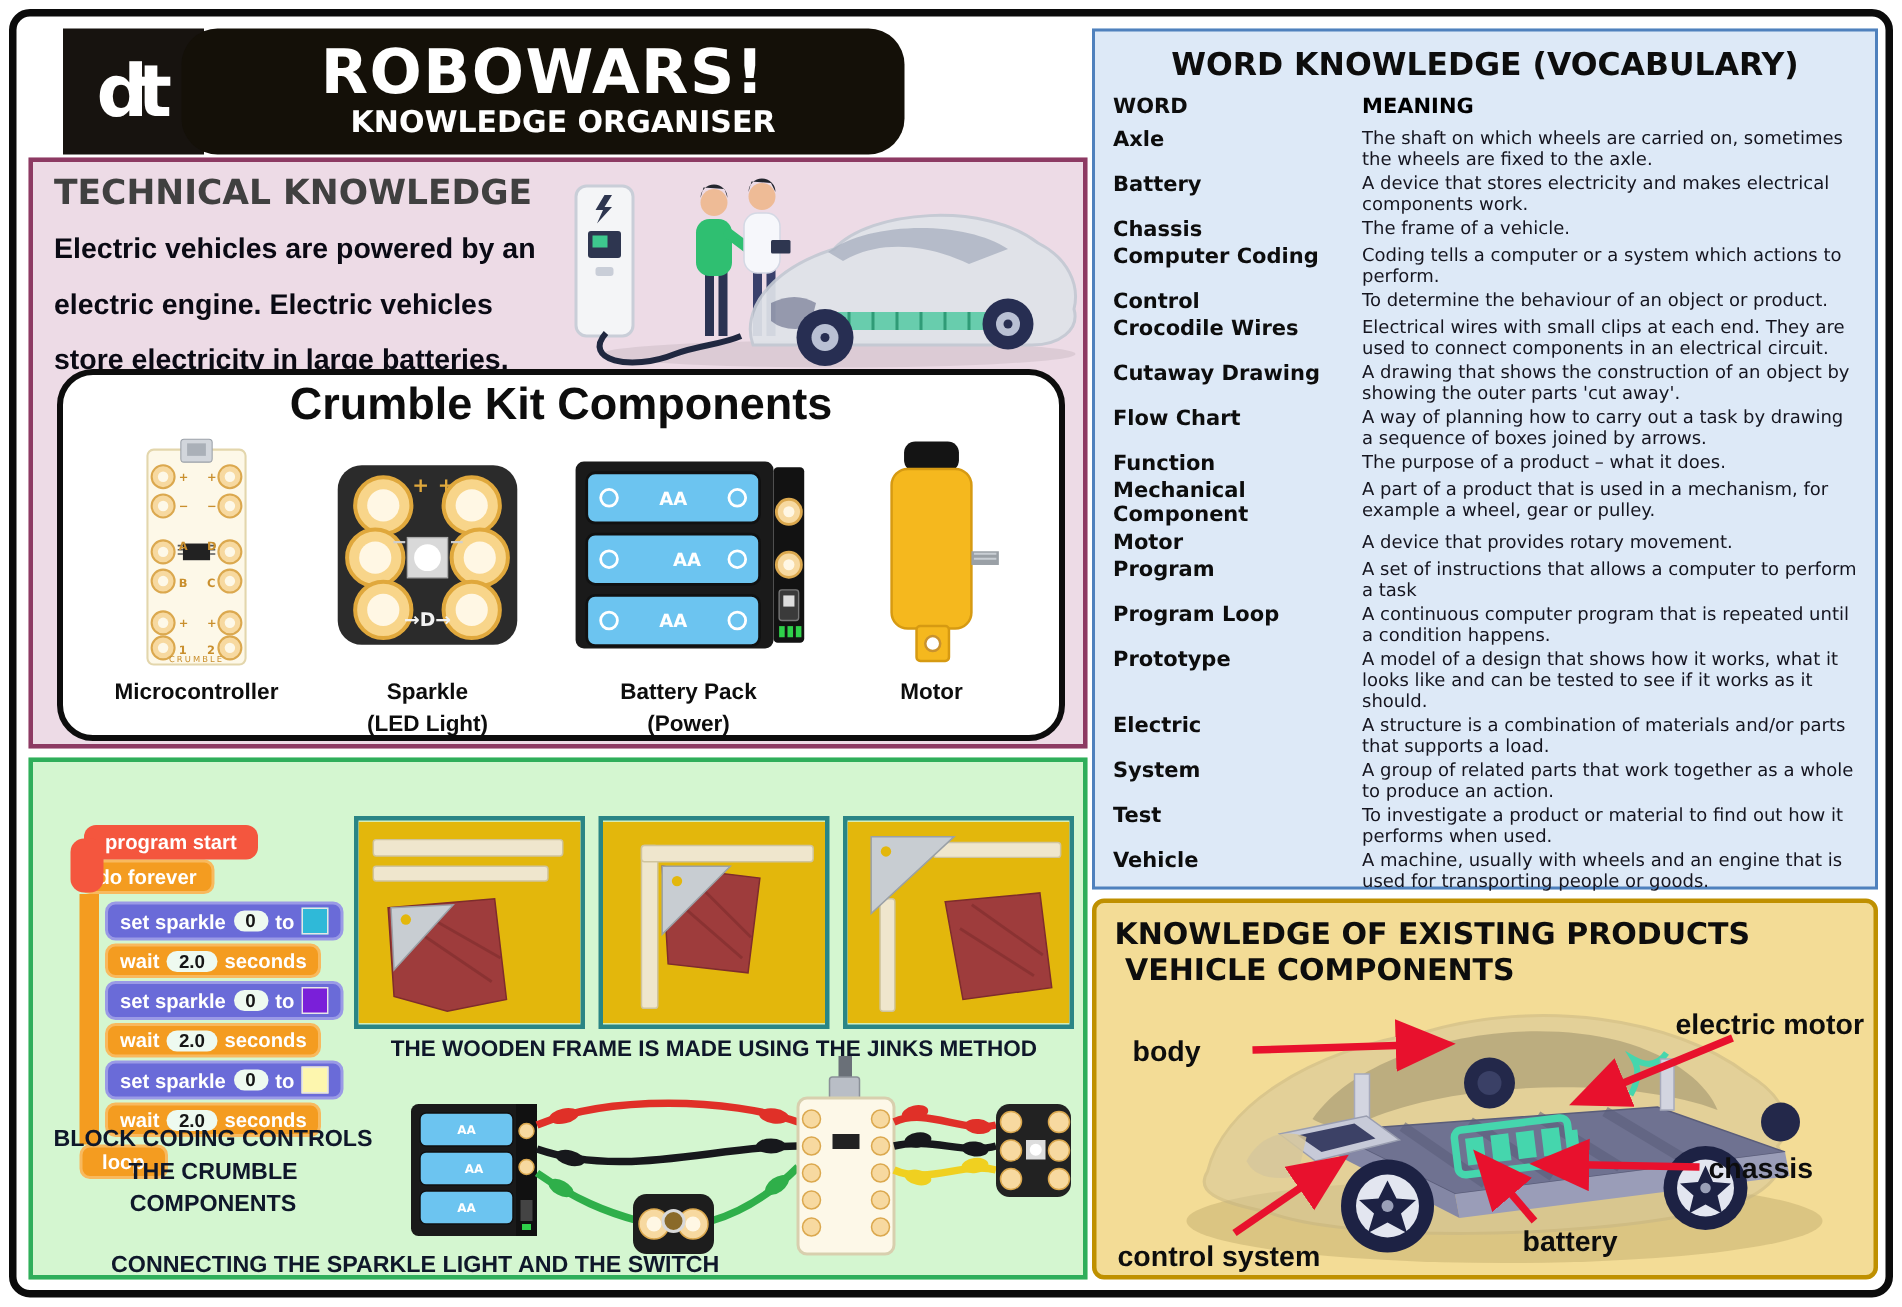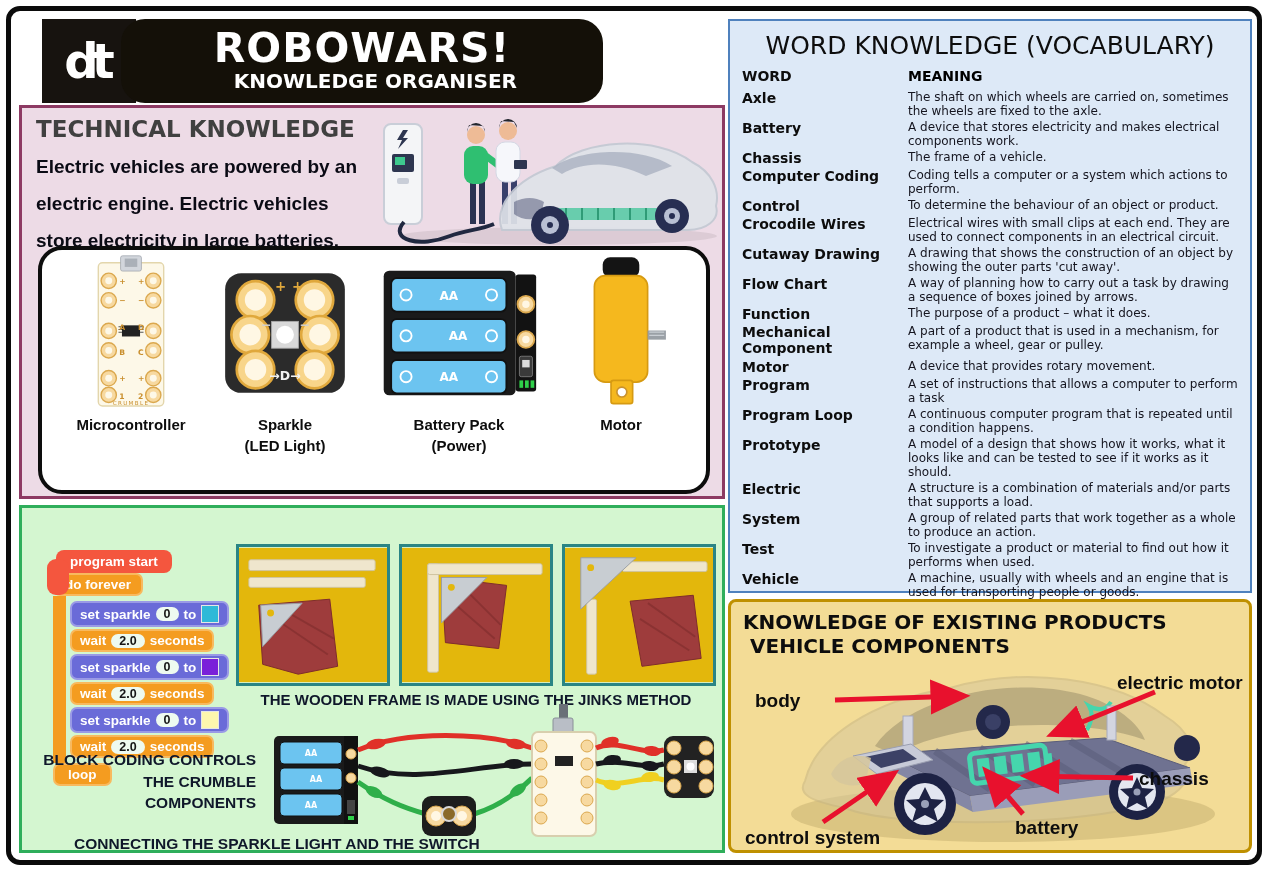--- a/index.html
+++ b/index.html
@@ -33,40 +33,40 @@
   .kit-item{display:flex;flex-direction:column;align-items:center;}
   .kit-fig{height:162px;display:flex;align-items:center;}
   .kit-label{font:bold 15px "Liberation Sans",sans-serif;text-align:center;line-height:1.4;color:#0d0d0d;}
 
   
   .prac-head{position:absolute;left:16px;top:6px;}
   .photos{position:absolute;left:214px;top:36px;display:flex;gap:9px;}
   .photo{border:3px solid #2a8585;display:block;}
   .cap{position:absolute;font-family:"Liberation Sans",sans-serif;font-weight:bold;color:#0f172a;}
   #cap-jinks{left:214px;top:183px;width:480px;text-align:center;font-size:15px;}
-  #cap-coding{left:6px;top:241px;width:228px;text-align:right;font-size:15.5px;line-height:1.4;}
+  #cap-coding{left:6px;top:241px;width:228px;text-align:center;font-size:15.5px;line-height:1.4;}
   #cap-connect{left:52px;top:327px;font-size:15.5px;}
   .circuit{position:absolute;left:244px;top:196px;}
 
   
   .code{position:absolute;left:22px;top:42px;font-family:"Liberation Sans",sans-serif;}
   .cb{font-weight:bold;color:#fff;font-size:13.5px;}
   .start{background:#f4563e;border-radius:8px;padding:4px 14px;margin-left:12px;width:fit-content;position:relative;z-index:1;}
   .start:before{content:"";position:absolute;left:-9px;top:9px;width:22px;height:36px;background:#f4563e;border-radius:9px;z-index:-1;}
   .cblock{margin-left:9px;}
   .forever{background:#f49c20;border:2px solid #f8b95e;border-radius:7px;padding:2px 10px;width:fit-content;}
   .cbody{border-left:13px solid #f49c20;padding:3px 0 3px 4px;width:fit-content;}
   .srow{display:flex;align-items:center;gap:5px;background:#6a6bd8;border:2px solid #9a9ae6;border-radius:7px;padding:2px 8px;margin:2px 0;width:fit-content;}
   .wrow{display:flex;align-items:center;gap:5px;background:#f49c20;border:2px solid #f8b95e;border-radius:7px;padding:2px 8px;margin:2px 0;width:fit-content;}
   .oval{background:#eefaf0;color:#161616;border-radius:10px;padding:0 8px;font-size:12.5px;font-weight:bold;}
   .swatch{width:16px;height:16px;border:1px solid #e6e6e6;display:inline-block;}
   .loopb{background:#f49c20;border:2px solid #f8b95e;border-radius:7px;padding:2px 13px;width:fit-content;}
 
   
-  .v-title{text-align:center;font-size:25px;font-weight:normal;margin:2px 0 8px;color:#0d0d0d;}
+  .v-title{text-align:center;font-size:21px;font-weight:bold;margin:2px 0 8px;color:#0d0d0d;}
   .vhead{display:flex;font-weight:bold;font-size:14px;margin-bottom:6px;color:#0d0d0d;}
   .vrow{display:flex;margin-bottom:2px;}
   .vw{width:166px;flex:none;font-weight:bold;font-size:14px;line-height:1.15;padding-right:6px;box-sizing:border-box;color:#0d0d0d;}
   .vm{flex:1;font-size:12px;line-height:14px;color:#15151f;}
   .vhead .vm{font-size:14px;line-height:1.15;font-weight:bold;color:#000000;}
 
   
   .prod-title{margin:8px 0 0 12px;font-size:20px;font-weight:bold;line-height:1.2;color:#0d0d0d;}
   .prod-title .l2{padding-left:7px;}
   .car{position:absolute;left:4px;top:54px;}
@@ -123,20 +123,21 @@
         <circle cx="196" cy="117" r="19" fill="#272e52"></circle>
           <circle cx="196" cy="117" r="9" fill="#b9c0d4"></circle>
           <circle cx="196" cy="117" r="3" fill="#272e52"></circle>
         <circle cx="318" cy="108" r="17" fill="#272e52"></circle>
           <circle cx="318" cy="108" r="8" fill="#b9c0d4"></circle>
           <circle cx="318" cy="108" r="3" fill="#272e52"></circle>
       </g>
     </svg>
 
     <div class="kit">
+      <div class="kit-title">Crumble Kit Components</div>
       <div class="kit-row">
         <div class="kit-item">
           <div class="kit-fig">
           <svg width="118" height="160" viewBox="0 0 130 230">
             <rect x="18" y="14" width="94" height="206" rx="6" fill="#fdf8e8" stroke="#e3d6ac" stroke-width="2"></rect>
             <rect x="50" y="4" width="30" height="22" rx="3" fill="#d2d6dc" stroke="#9aa0a8"></rect>
             <rect x="56" y="8" width="18" height="12" fill="#aab0b8"></rect>
             <g fill="#f7d9a0" stroke="#dba84e" stroke-width="2">
               <circle cx="33" cy="40" r="11"></circle>
                   <circle cx="97" cy="40" r="11"></circle>

